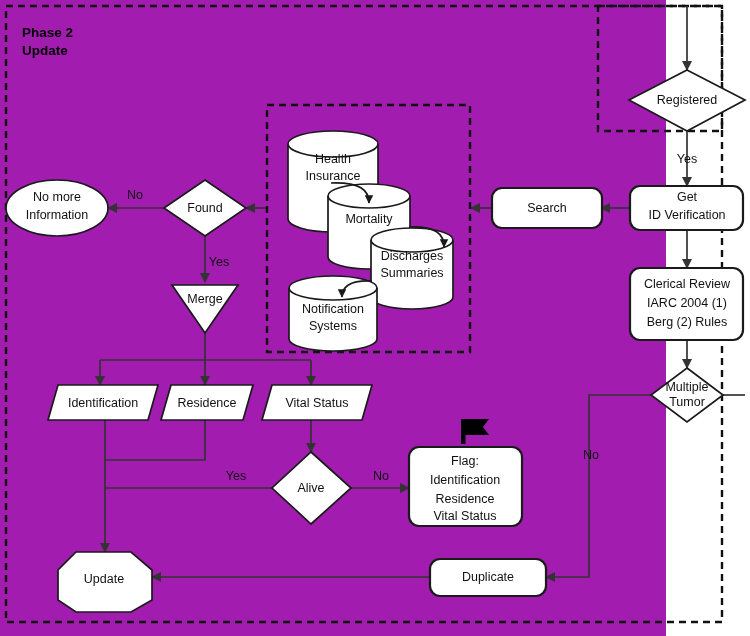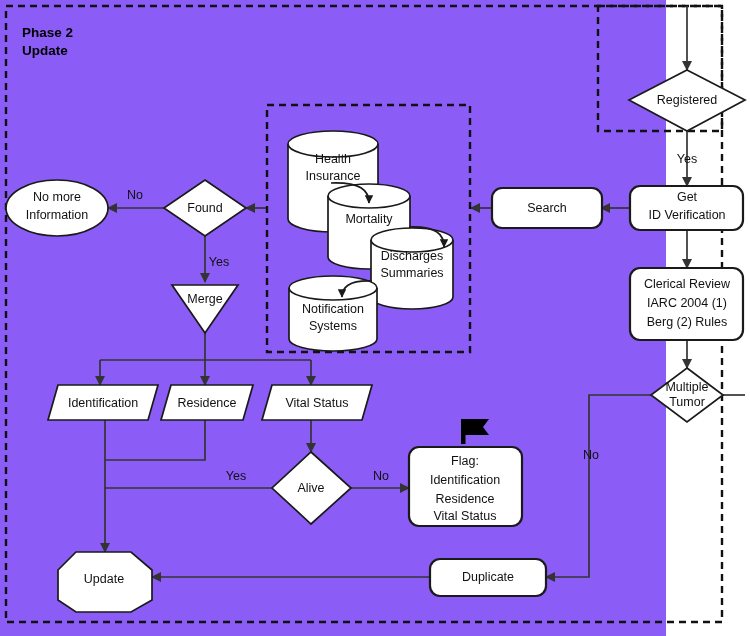--- a/index.html
+++ b/index.html
@@ -1,18 +1,18 @@
 <!DOCTYPE html>
 <html><head>
 <meta charset="utf-8">
 <style>
   html,body{margin:0;padding:0;background:#ffffff;}
   body{width:750px;height:636px;overflow:hidden;
        font-family:"Liberation Sans", sans-serif;}
-  #stage{position:relative;width:666px;height:636px;background:#8b5cf6;}
+  #stage{position:relative;width:666px;height:636px;background:#a21caf;}
   svg{display:block;}
   .node-text{font-family:"Liberation Sans", sans-serif;font-size:12.5px;fill:#111;
              text-anchor:middle;dominant-baseline:middle;}
   .edge-label{font-family:"Liberation Sans", sans-serif;font-size:12.5px;fill:#111;
               text-anchor:middle;dominant-baseline:middle;}
   .title-text{font-family:"Liberation Sans", sans-serif;font-size:13.5px;font-weight:bold;
               fill:#000;text-anchor:start;dominant-baseline:middle;}
   .shape{fill:#ffffff;stroke:#1a1a1a;stroke-width:1.7;}
   .shape-thick{fill:#ffffff;stroke:#1a1a1a;stroke-width:2.2;}
   .cyl{fill:#ffffff;stroke:#1a1a1a;stroke-width:1.7;}

